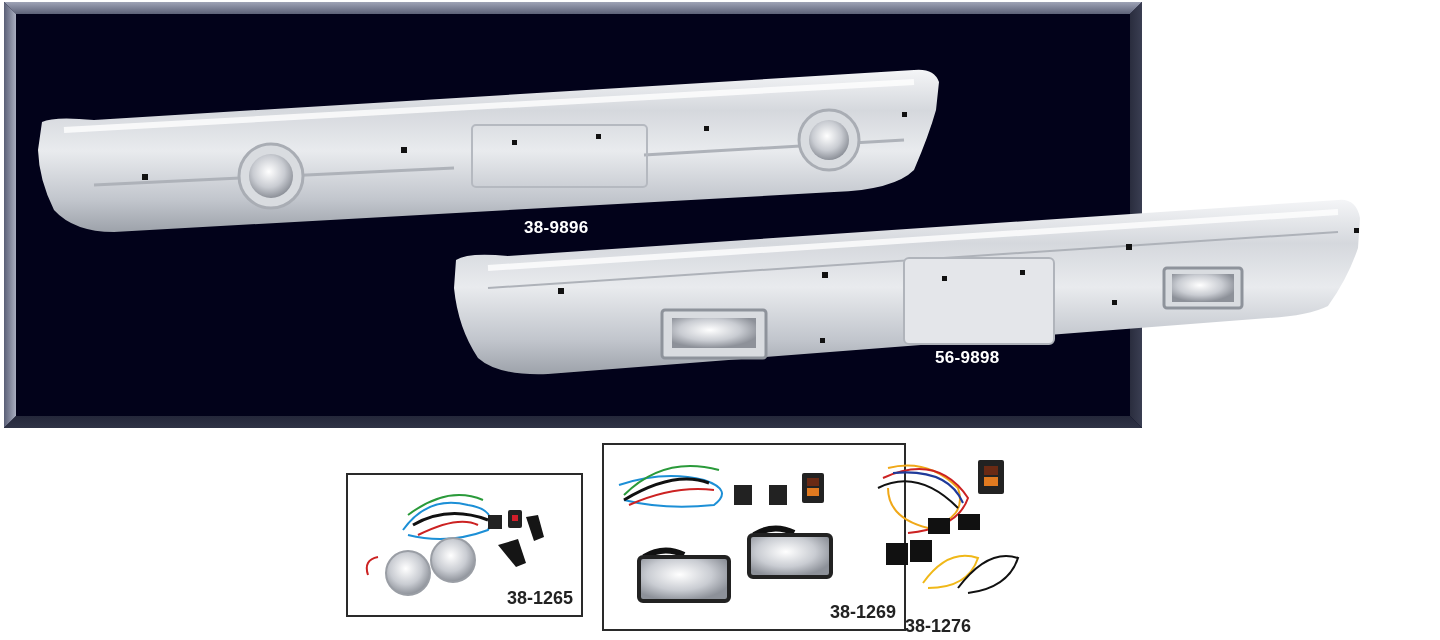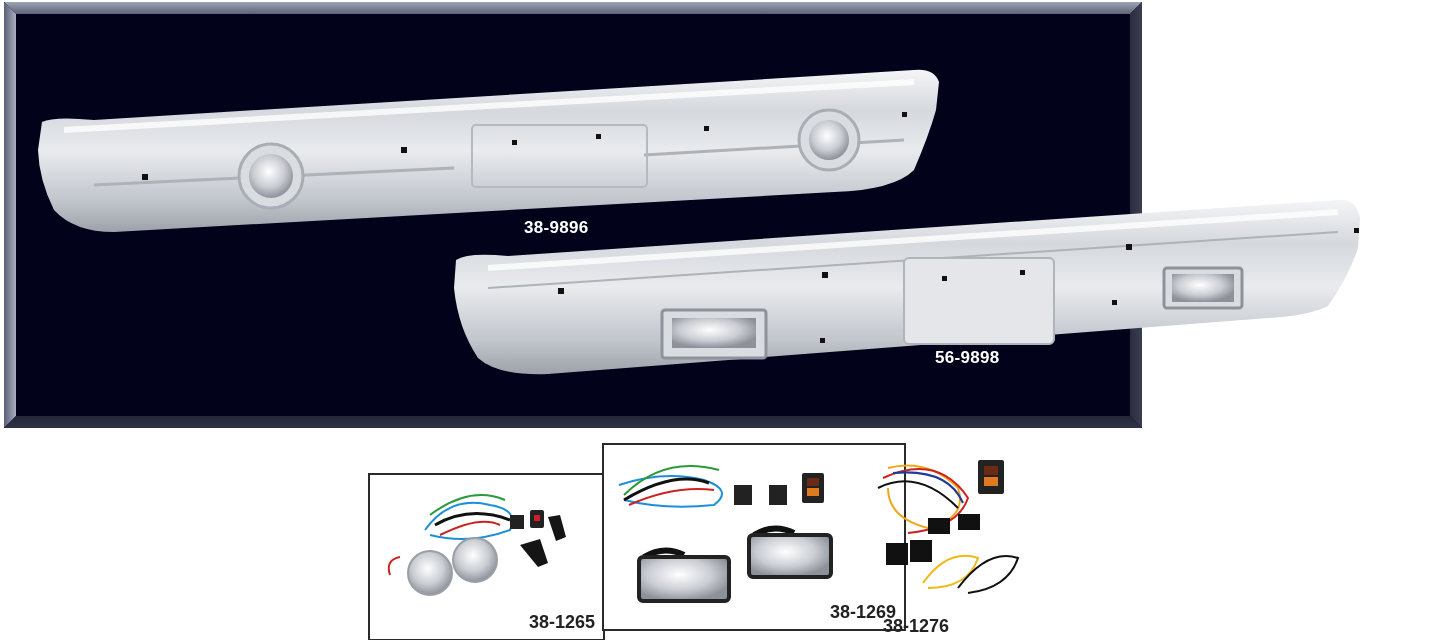--- a/index.html
+++ b/index.html
@@ -94,21 +94,21 @@
     <rect x="494" y="88" width="5" height="5" fill="#111"></rect>
     <rect x="572" y="82" width="5" height="5" fill="#111"></rect>
     <rect x="678" y="56" width="6" height="6" fill="#111"></rect>
     <rect x="906" y="40" width="5" height="5" fill="#111"></rect>
     <rect x="372" y="150" width="5" height="5" fill="#111"></rect>
     <rect x="664" y="112" width="5" height="5" fill="#111"></rect>
   </svg>
   <div class="part-label" style="left:931px;top:346px">56-9898</div>
 </div>
 
-<div class="kit-box" style="left:368px;top:473px;width:237px;height:168px">
+<div class="kit-box" style="left:346px;top:473px;width:237px;height:144px">
   <svg class="kit-art" style="left:0;top:0" width="233" height="127" viewBox="0 0 233 127">
     <path d="M55,55 Q80,20 120,30 Q150,35 140,55 Q100,70 60,60" fill="none" stroke="#1c8fd6" stroke-width="2"></path>
     <path d="M60,40 Q100,10 135,25" fill="none" stroke="#2a9a3a" stroke-width="2"></path>
     <path d="M70,60 Q110,40 130,50" fill="none" stroke="#cc2222" stroke-width="2"></path>
     <path d="M65,50 Q100,30 140,45" fill="none" stroke="#111" stroke-width="3"></path>
     <rect x="140" y="40" width="14" height="14" fill="#222"></rect>
     <rect x="160" y="35" width="14" height="18" rx="2" fill="#222"></rect>
     <rect x="164" y="40" width="6" height="6" fill="#d21e2a"></rect>
     <path d="M178,42 L190,40 L196,62 L186,66 Z" fill="#151515"></path>
     <path d="M150,70 L170,64 L178,88 L168,92 Z" fill="#151515"></path>
@@ -146,13 +146,13 @@
   <rect x="110" y="12" width="26" height="34" rx="2" fill="#222"></rect>
   <rect x="116" y="18" width="14" height="9" fill="#6a2a14"></rect>
   <rect x="116" y="29" width="14" height="9" fill="#e07a20"></rect>
   <rect x="60" y="70" width="22" height="16" fill="#111"></rect>
   <rect x="90" y="66" width="22" height="16" fill="#111"></rect>
   <rect x="18" y="95" width="22" height="22" fill="#111"></rect>
   <rect x="42" y="92" width="22" height="22" fill="#111"></rect>
   <path d="M55,135 Q80,100 110,110 Q100,140 60,140" fill="none" stroke="#f0b818" stroke-width="2"></path>
   <path d="M90,140 Q120,100 150,110 Q140,140 100,145" fill="none" stroke="#111" stroke-width="2"></path>
 </svg>
-<div class="kit-label" style="left:883px;top:616px">38-1276</div>
+<div class="kit-label" style="left:905px;top:616px">38-1276</div>
 
 </body></html>

